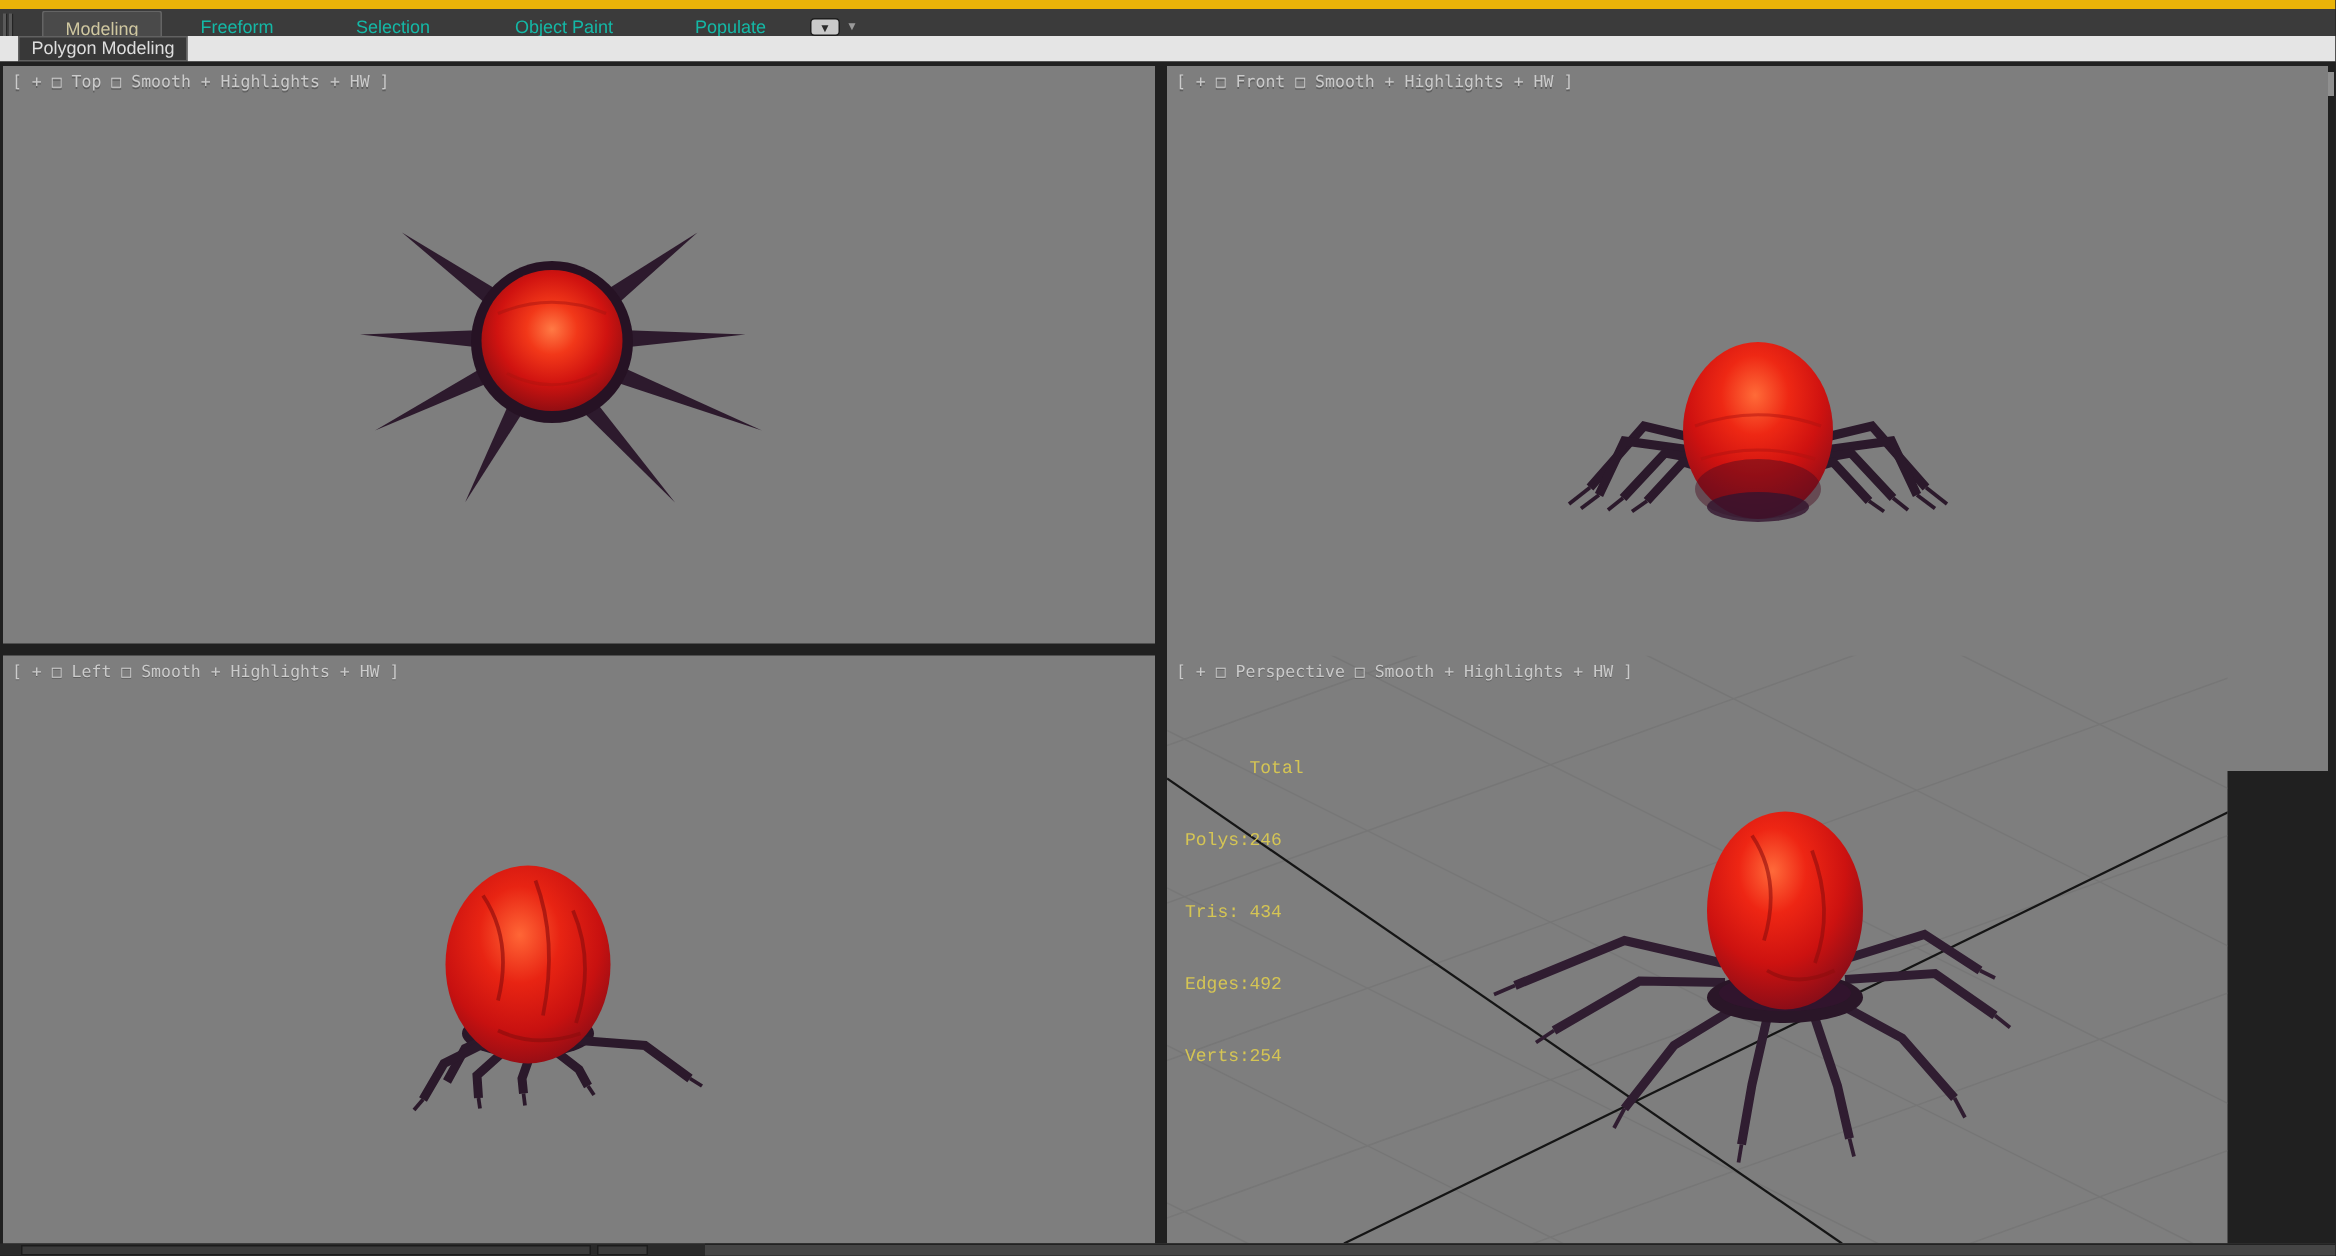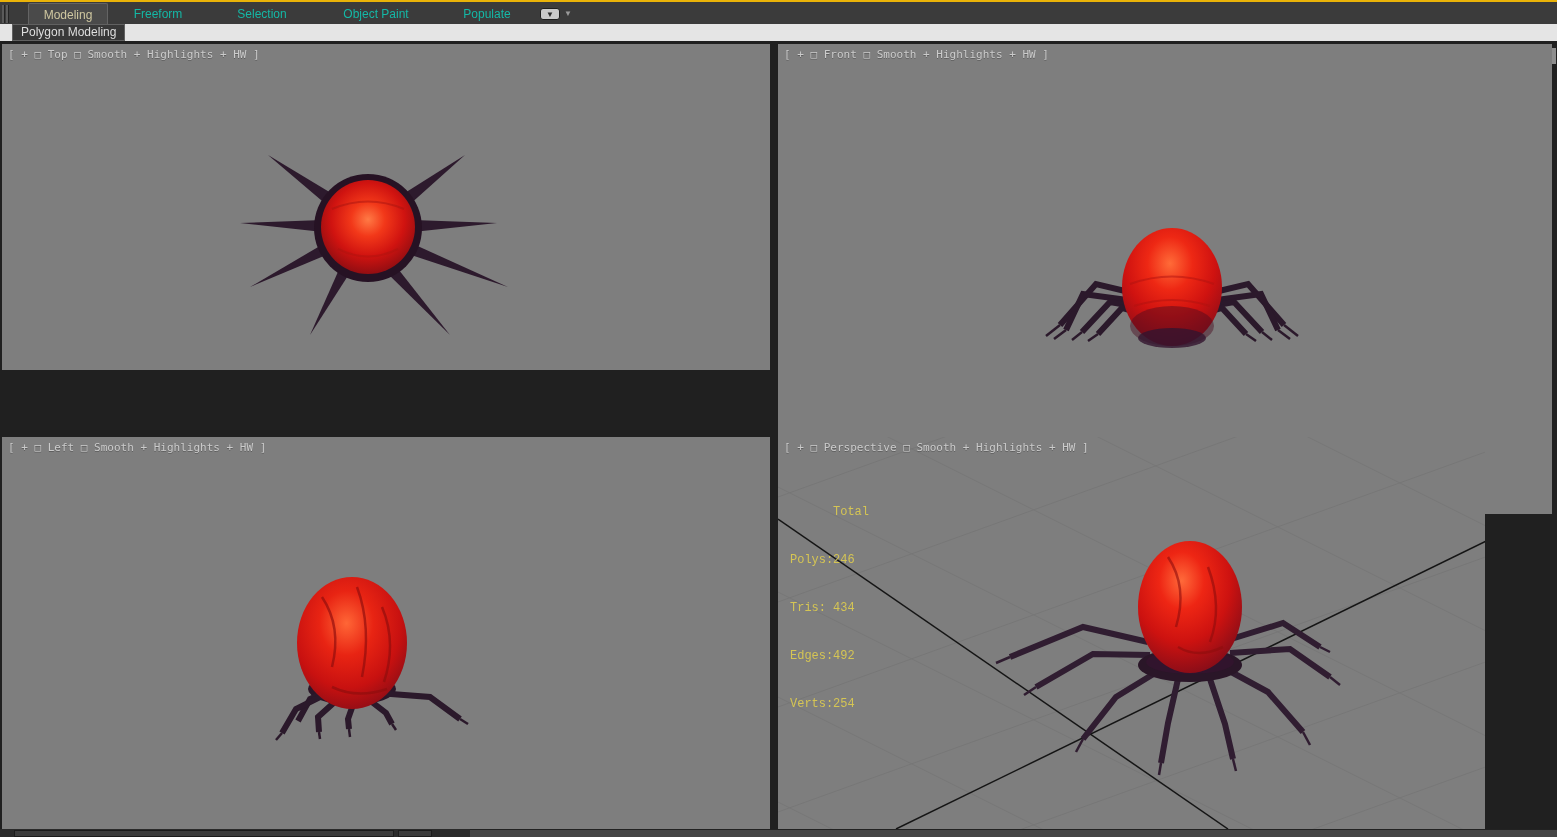--- a/index.html
+++ b/index.html
@@ -2,21 +2,21 @@
 <html><head>
 <meta charset="utf-8">
 <style>
   html,body{margin:0;padding:0;}
   body{
     width:1557px;height:837px;overflow:hidden;position:relative;
     background:#2a2a2a;font-family:"Liberation Sans",sans-serif;
     -webkit-font-smoothing:antialiased;
   }
   
-  #ribbon{position:absolute;left:0;top:0;width:1557px;height:24px;background:#3b3b3b;border-top:2px solid #eab308;box-sizing:border-box;}
+  #ribbon{position:absolute;left:0;top:0;width:1557px;height:24px;background:#3b3b3b;border-top:6px solid #eab308;box-sizing:border-box;}
   .grip{position:absolute;top:3px;width:2px;height:18px;background:#5a5a5a;border-right:1px solid #242424;}
   .ribbon-tab{position:absolute;top:0;height:24px;line-height:24px;text-align:center;font-size:12px;color:#14b8a6;cursor:default;}
   .ribbon-tab.active{
     top:1px;height:23px;line-height:22px;background:#4a4a4a;
     border:1px solid #646464;border-bottom:none;border-radius:2px 2px 0 0;
     color:#cfc7a0;box-sizing:border-box;
   }
   #min-btn{
     position:absolute;left:540px;top:6px;width:20px;height:12px;background:#c9c9c9;
     border:1px solid #1e1e1e;border-radius:3px;color:#2a2a2a;font-size:8px;line-height:12px;
@@ -26,21 +26,21 @@
   
   #panel-row{position:absolute;left:0;top:24px;width:1557px;height:17px;background:#e5e5e5;}
   #poly-tab{
     position:absolute;left:12px;top:0px;height:17px;line-height:15px;padding:0 8px;
     background:#383838;border:1px solid #616161;box-sizing:border-box;
     font-size:12px;color:#dedede;white-space:nowrap;
   }
   
   #vp-area{position:absolute;left:0;top:41px;width:1557px;height:796px;background:#202020;}
   .viewport{position:absolute;background:#7e7e7e;overflow:hidden;}
-  #vp-top   {left:2px;  top:3px;   width:768px;height:326px;}
+  #vp-top   {left:2px;  top:3px;   width:768px;height:385px;}
   #vp-front {left:778px;top:3px;   width:774px;height:470px;}
   #vp-left  {left:2px;  top:396px; width:768px;height:392px;}
   #vp-persp {left:778px;top:396px; width:707px;height:392px;}
   .vp-label{
     position:absolute;left:6px;top:4px;
     font-family:"DejaVu Sans Mono","DejaVu Sans",monospace;
     font-size:11px;color:#cbcbcb;white-space:pre;text-shadow:0 1px 0 rgba(0,0,0,0.25);
   }
   .vp-svg{position:absolute;left:0;top:0;}
   

